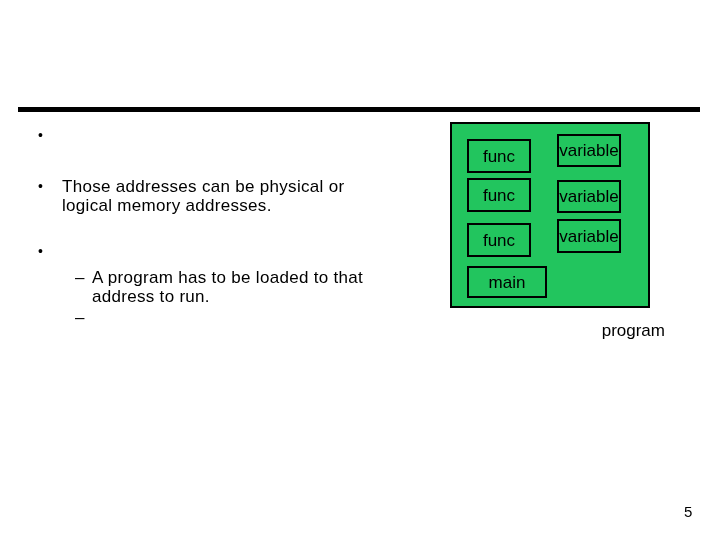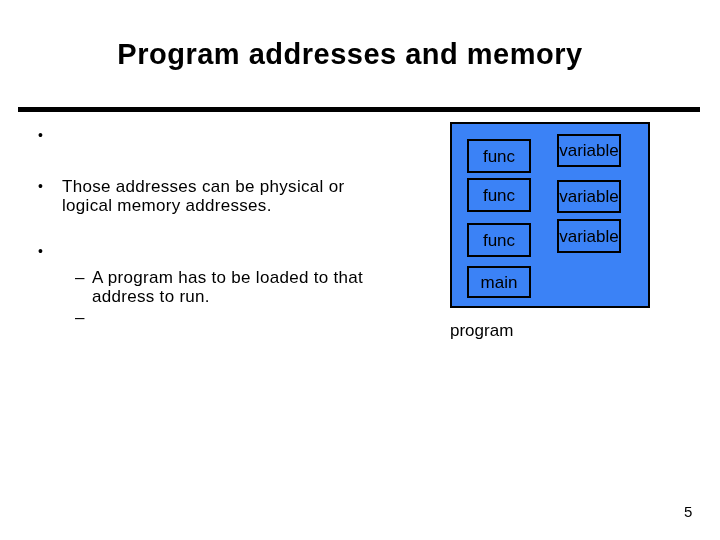--- a/index.html
+++ b/index.html
@@ -66,64 +66,63 @@
   }
   .m-b2 { margin-top: 32px; }
   .m-b3 { margin-top: 27px; }
   .m-s1 { margin-top: 7px; }
   .m-s2 { margin-top: 2px; }
 
   .diagram-box {
     position: absolute;
     box-sizing: border-box;
     border: 2px solid #000000;
-    background: #3b82f6;
+    background: #22c55e;
   }
   .program-box {
     left: 450px;
     top: 122px;
     width: 200px;
     height: 186px;
   }
   .mini-box {
     display: flex;
     align-items: center;
     justify-content: center;
     font-size: 17px;
     line-height: 17px;
   }
   .func-1 { left: 467px; top: 139px; width: 64px; height: 34px; }
   .func-2 { left: 467px; top: 178px; width: 64px; height: 34px; }
   .func-3 { left: 467px; top: 223px; width: 64px; height: 34px; }
-  .main-1 { left: 467px; top: 266px; width: 64px; height: 32px; }
+  .main-1 { left: 467px; top: 266px; width: 80px; height: 32px; }
   .var-1  { left: 557px; top: 134px; width: 64px; height: 33px; }
   .var-2  { left: 557px; top: 180px; width: 64px; height: 33px; }
   .var-3  { left: 557px; top: 219px; width: 64px; height: 34px; }
 
   .program-label {
     position: absolute;
     left: 450px;
     top: 321px;
     width: 215px;
-    text-align: left;
+    text-align: right;
     font-size: 17px;
   }
   .page-number {
     position: absolute;
     left: 684px;
     top: 503px;
     font-size: 15px;
   }
 </style>
 </head>
 <body>
 
 <div class="slide">
 
-  <div class="slide-title">Program addresses and memory</div>
 
   <div class="title-underline"></div>
 
   <div class="bullet-list">
 
     <div class="bullet-item level-1">
       <span class="bullet-marker">•</span>
     </div>
 
     <div class="bullet-item level-1 m-b2">

